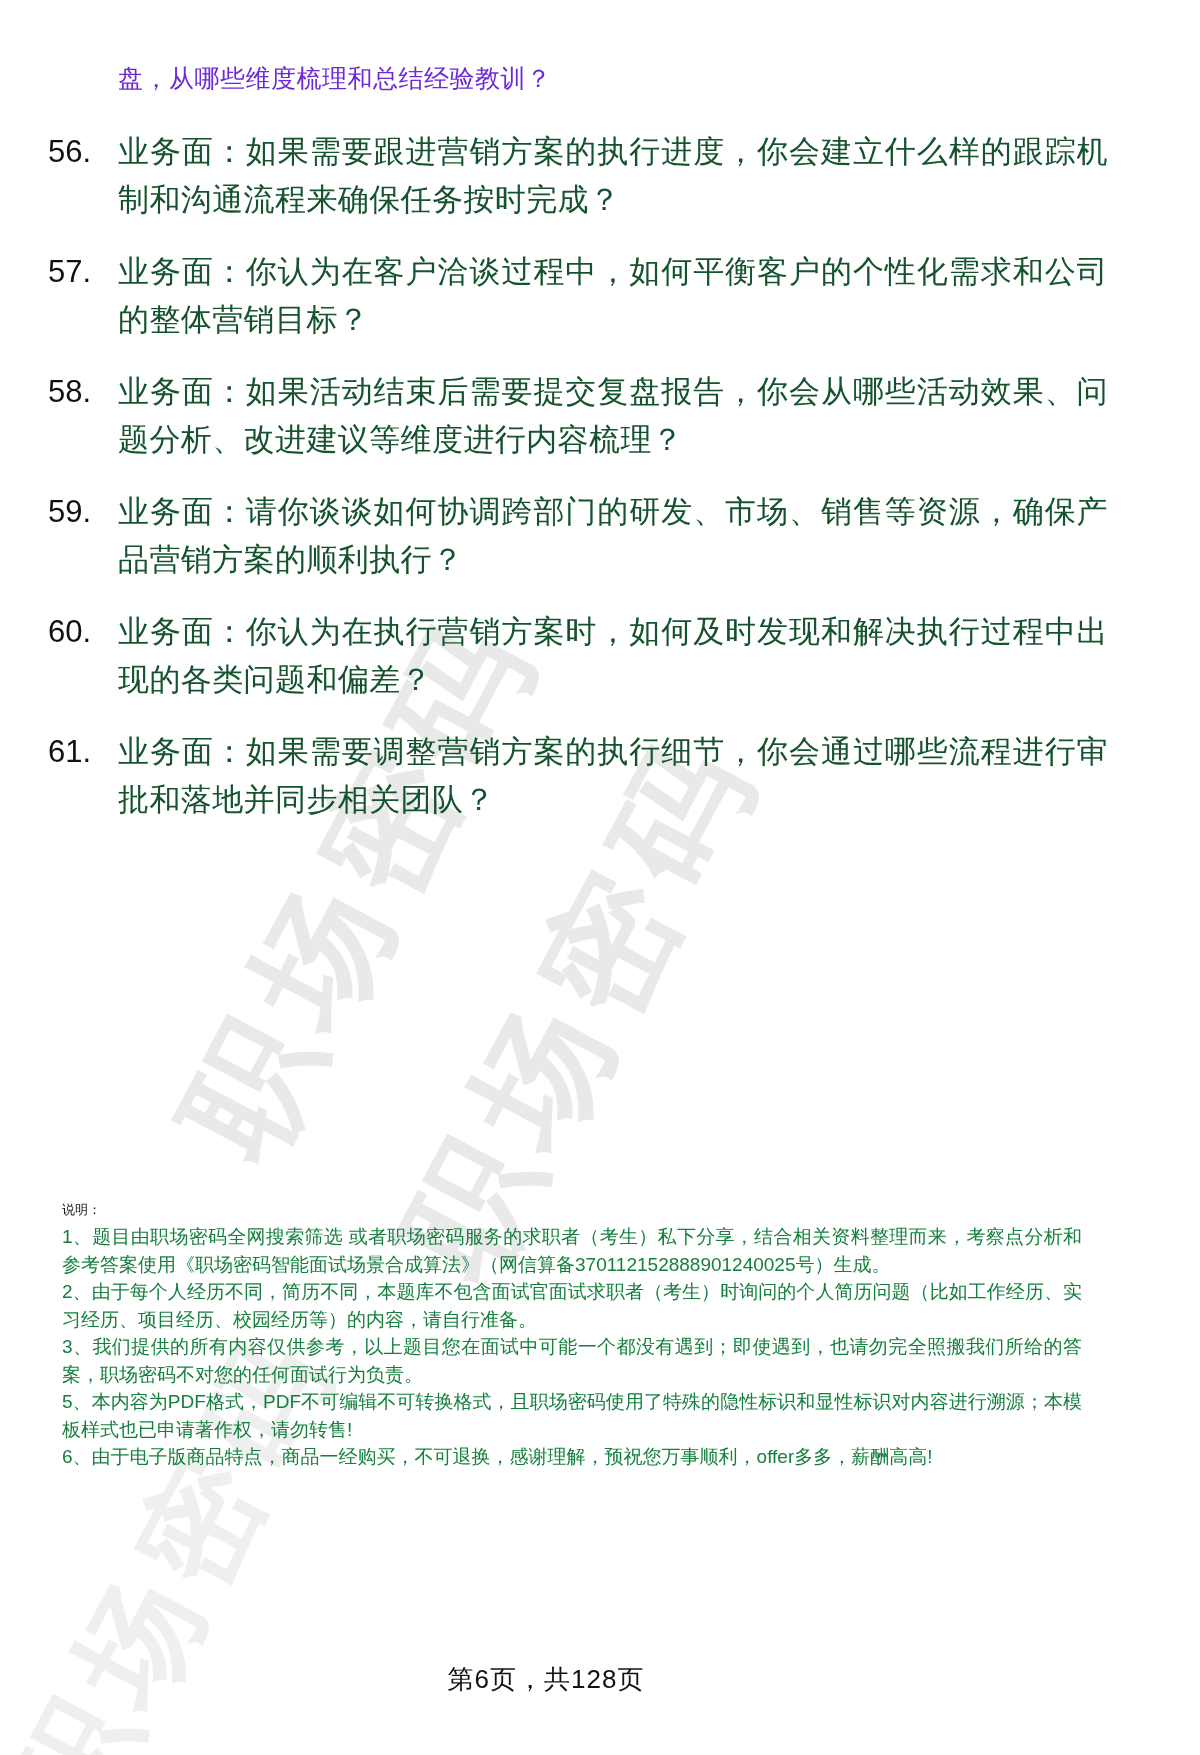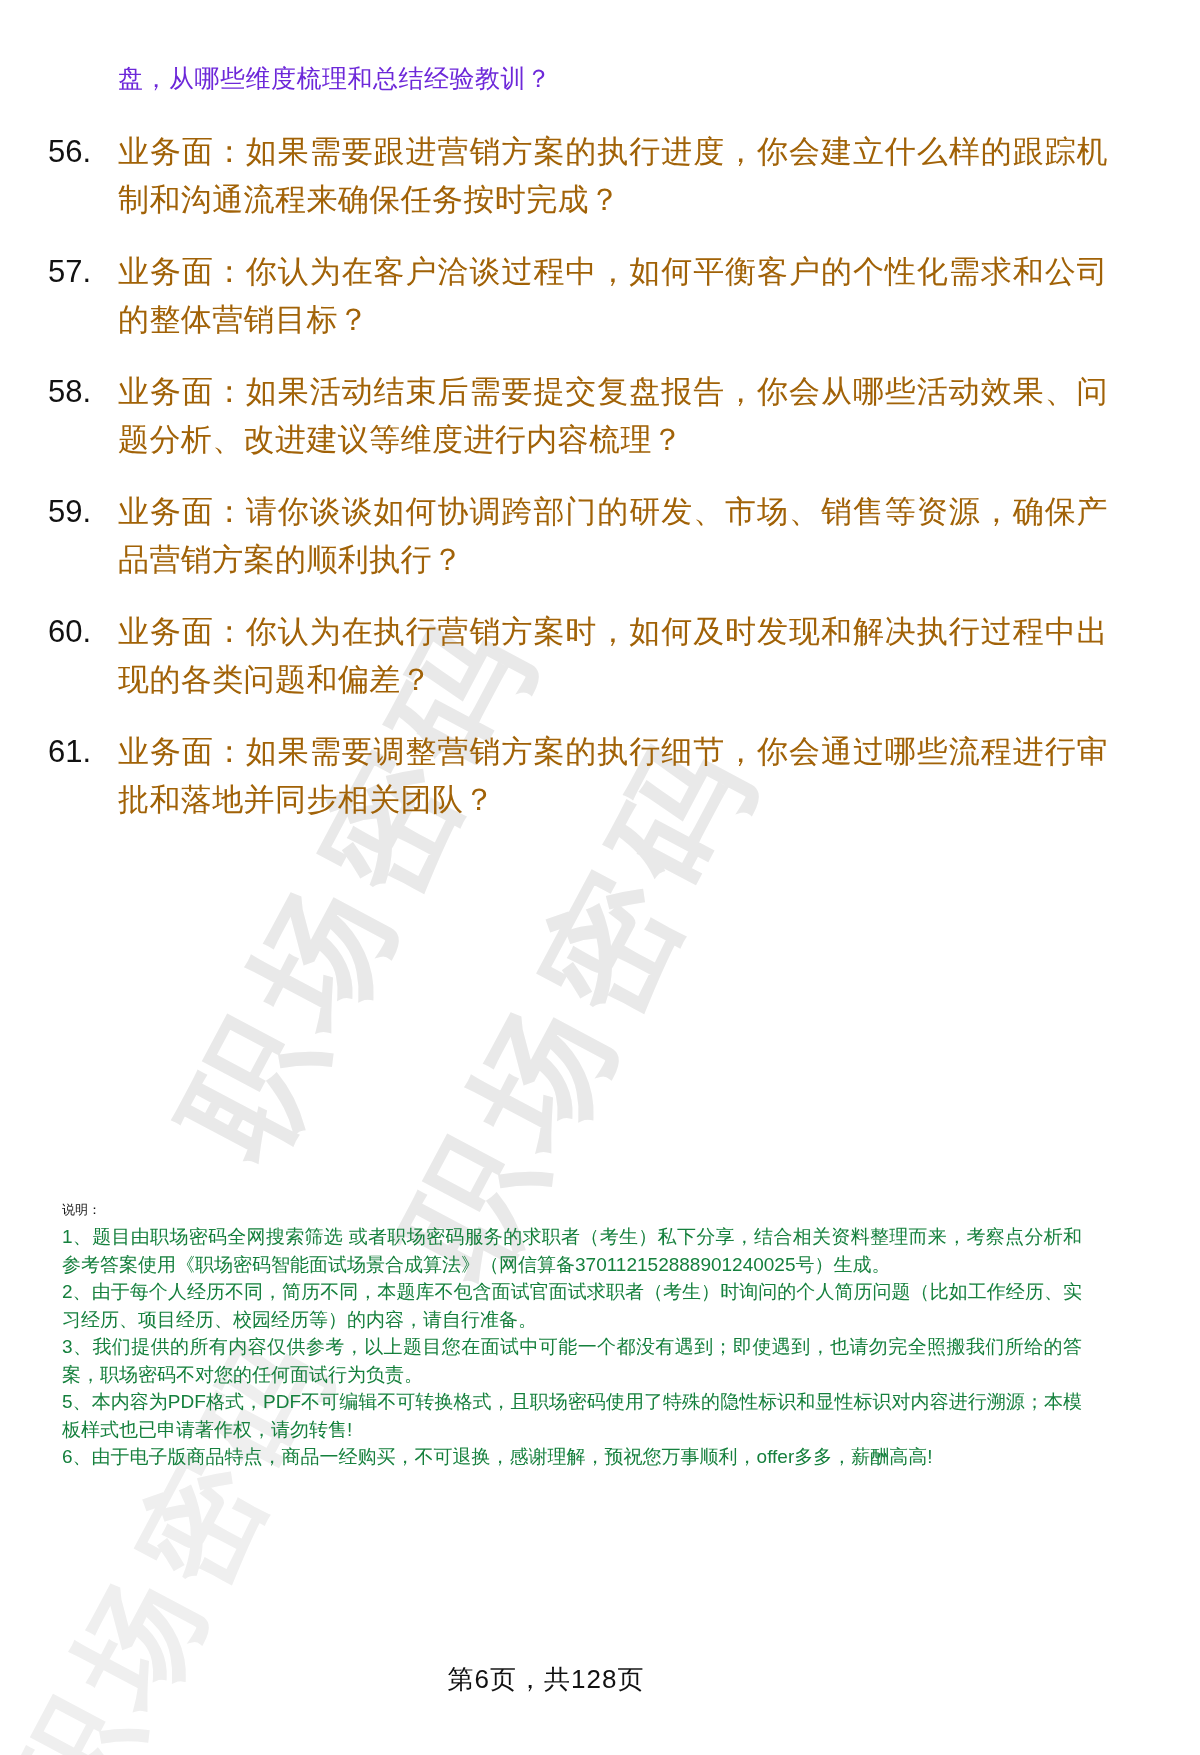--- a/index.html
+++ b/index.html
@@ -101,21 +101,21 @@
     font-size: 31px;
     line-height: 48px;
     color: #111;
     box-sizing: border-box;
   }
   .question-text {
     flex: 1 1 auto;
     font-size: 31px;
     line-height: 48px;
     letter-spacing: 0.4px;
-    color: #a16207;
+    color: #14532d;
     text-align: justify;
     text-justify: inter-ideograph;
     font-family: Liberation Serif, serif;
   }
 
   
   #notes-block {
     position: absolute;
     left: 62px;
     top: 1196px;

